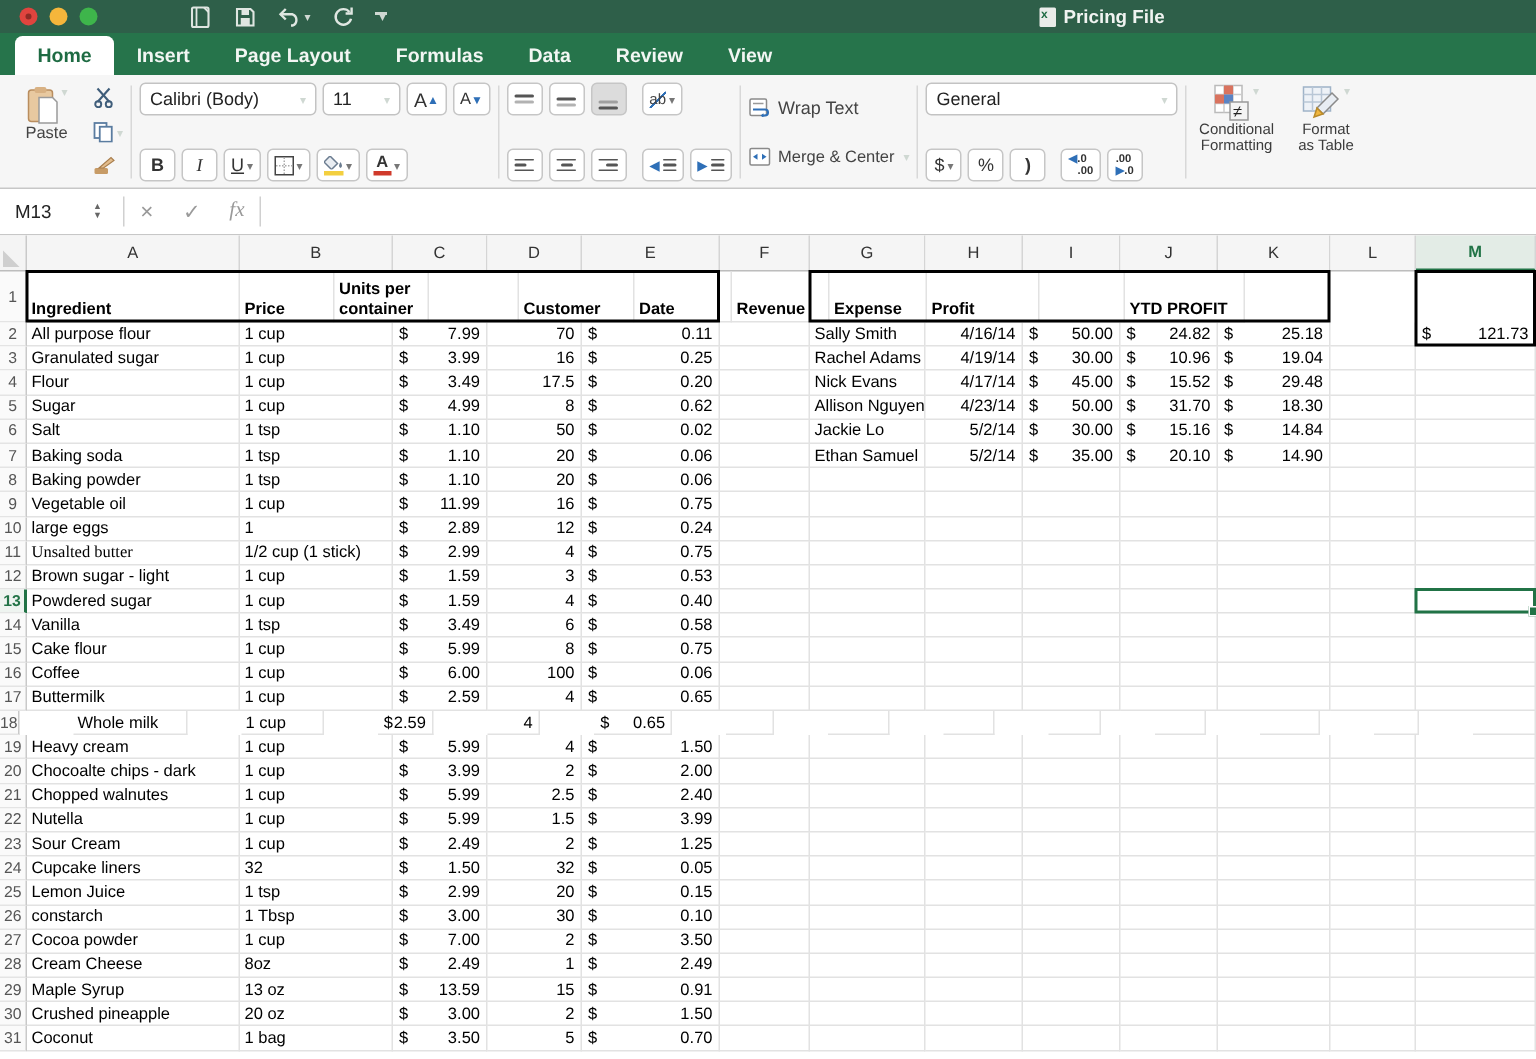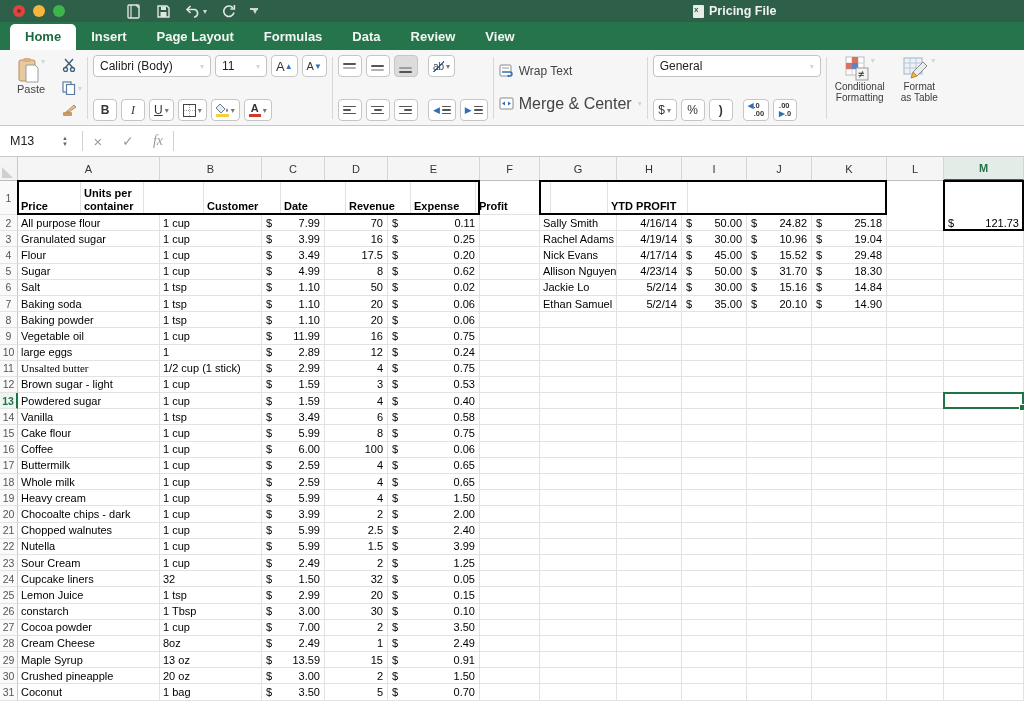--- a/index.html
+++ b/index.html
@@ -305,21 +305,21 @@
           <path d="M10 10.5 l-2 1.5 2 1.5" fill="#2e6fb7"></path>
         </svg>
       <span class="rlabel" style="font-size:12px">Wrap Text</span>
     </div>
     <div class="rrow">
       <svg width="16" height="13" viewBox="0 0 16 13">
           <rect x="1" y="1" width="13" height="11" rx="1" fill="#fff" stroke="#8a8a8a"></rect>
           <path d="M3 6.5 l3-2 v4 z" fill="#2e6fb7"></path>
           <path d="M12 6.5 l-3-2 v4 z" fill="#2e6fb7"></path>
         </svg>
-      <span class="rlabel" style="font-size:16px">Merge &amp; Center</span>
+      <span class="rlabel" style="font-size:11px">Merge &amp; Center</span>
       <span class="dd">▾</span>
     </div>
   </div>
 
   <div class="rdiv"></div>
 
   <div class="rcol">
     <div class="rrow">
       <div class="wbox" style="width:168px;justify-content:space-between">
         <span>General</span>
@@ -420,20 +420,21 @@
       <div class="g-hcell" style="width: 77px;">G</div>
       <div class="g-hcell" style="width: 65px;">H</div>
       <div class="g-hcell" style="width: 65px;">I</div>
       <div class="g-hcell" style="width: 65px;">J</div>
       <div class="g-hcell" style="width: 75px;">K</div>
       <div class="g-hcell" style="width: 57px;">L</div>
       <div class="g-hcell active" style="width: 80px;">M</div>
     </div>
     <div class="g-row" style="height: 34px;">
       <div class="g-rnum">1</div>
+      <div class="g-cell c-head" style="width: 142px;">Ingredient</div>
       <div class="g-cell c-head" style="width: 63px;">Price</div>
       <div class="g-cell c-head" style="width: 63px;">Units per container</div>
       <div class="g-cell" style="width: 60px;"></div>
       <div class="g-cell c-head" style="width: 77px;">Customer</div>
       <div class="g-cell c-head" style="width: 65px;">Date</div>
       <div class="g-cell c-head" style="width: 65px;">Revenue</div>
       <div class="g-cell c-head" style="width: 65px;">Expense</div>
       <div class="g-cell c-head" style="width: 75px;">Profit</div>
       <div class="g-cell" style="width: 57px;"></div>
       <div class="g-cell c-head" style="width: 80px;">YTD PROFIT</div>
@@ -840,21 +841,21 @@
       </div>
       <div class="g-cell" style="width: 60px;"></div>
       <div class="g-cell" style="width: 77px;"></div>
       <div class="g-cell" style="width: 65px;"></div>
       <div class="g-cell" style="width: 65px;"></div>
       <div class="g-cell" style="width: 65px;"></div>
       <div class="g-cell" style="width: 75px;"></div>
       <div class="g-cell" style="width: 57px;"></div>
       <div class="g-cell" style="width: 80px;"></div>
     </div>
-    <div class="g-row" style="height: 16.2px;">
+    <div class="g-row" style="height: 16.2px; gap: 36px;">
       <div class="g-rnum">18</div>
       <div class="g-cell c-text" style="width: 142px;">Whole milk</div>
       <div class="g-cell c-text" style="width: 102px;">1 cup</div>
       <div class="g-cell c-acct" style="width: 63px;">
         <span>$</span>
         <span>2.59</span>
       </div>
       <div class="g-cell c-num" style="width: 63px;">4</div>
       <div class="g-cell c-acct" style="width: 92px;">
         <span>$</span>

